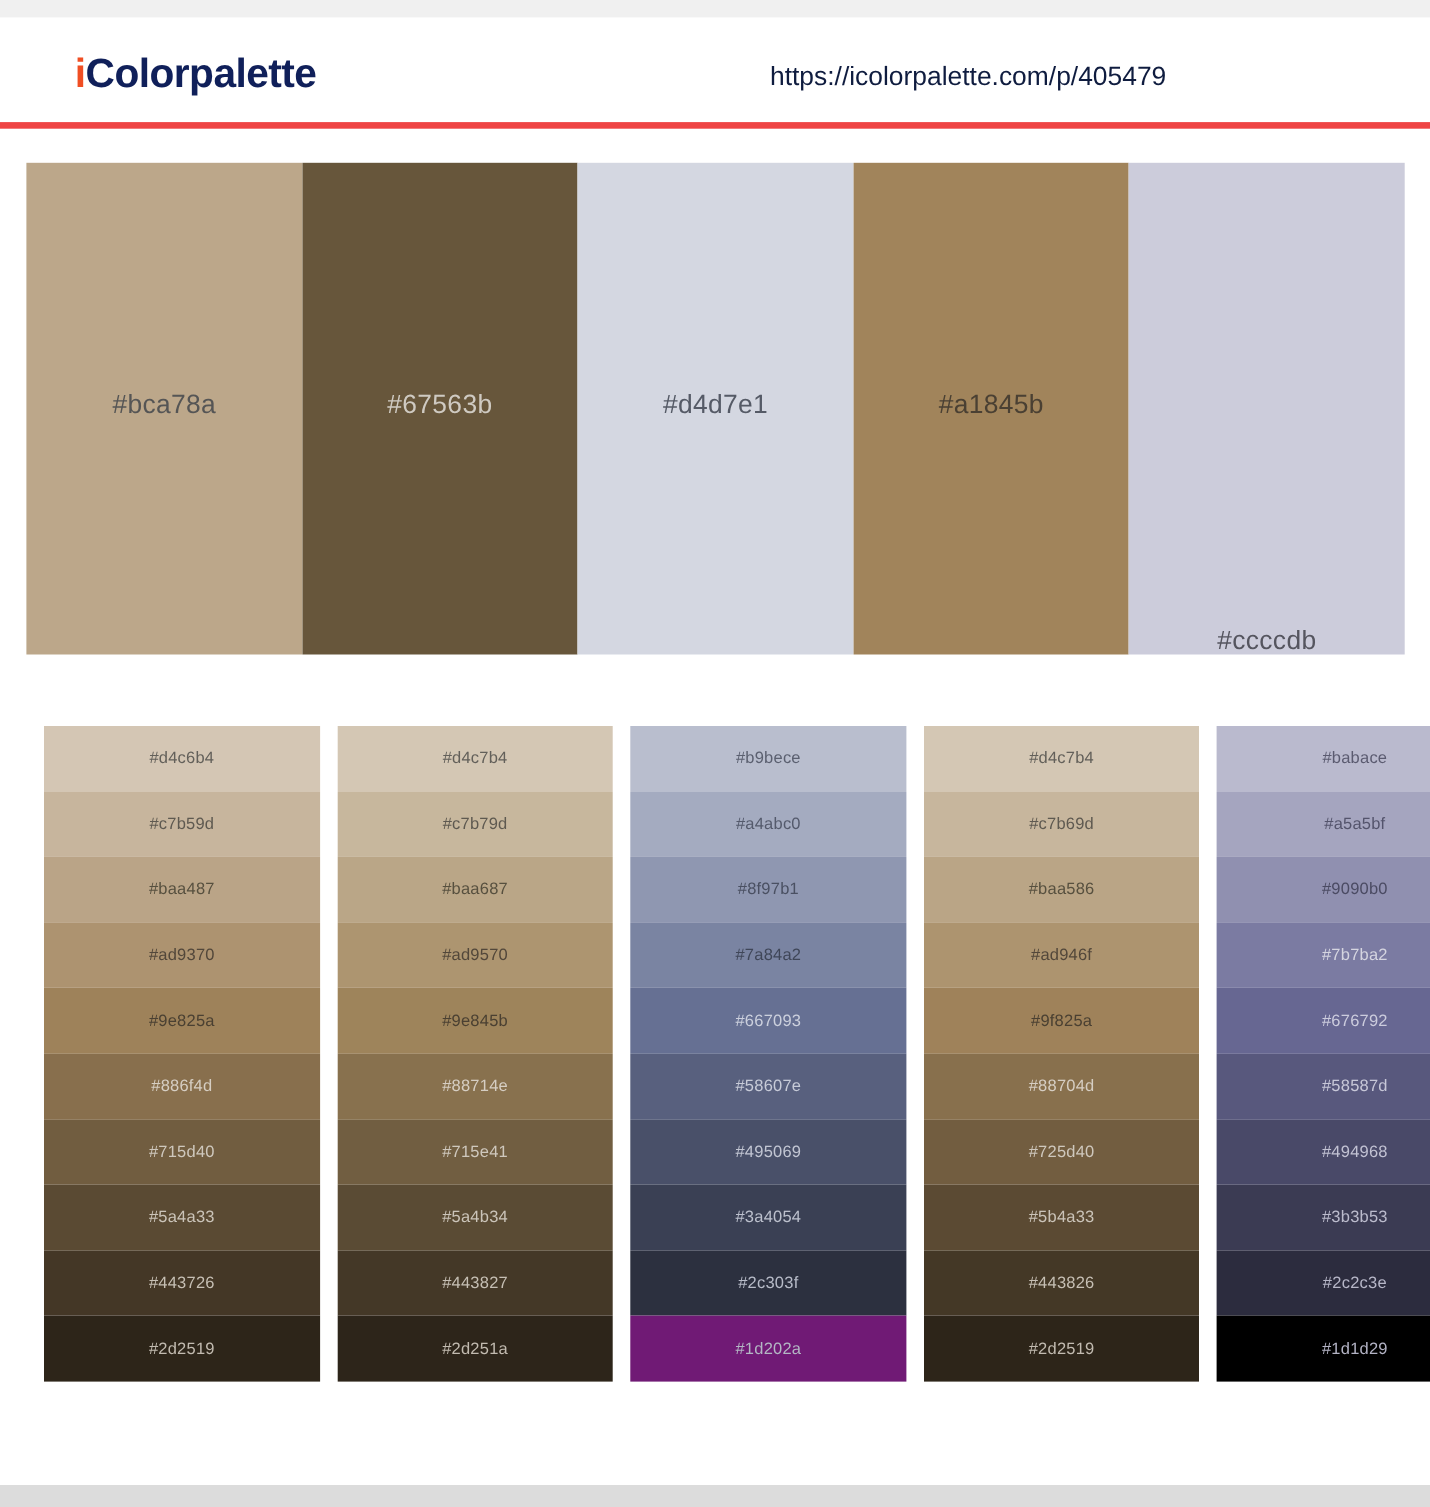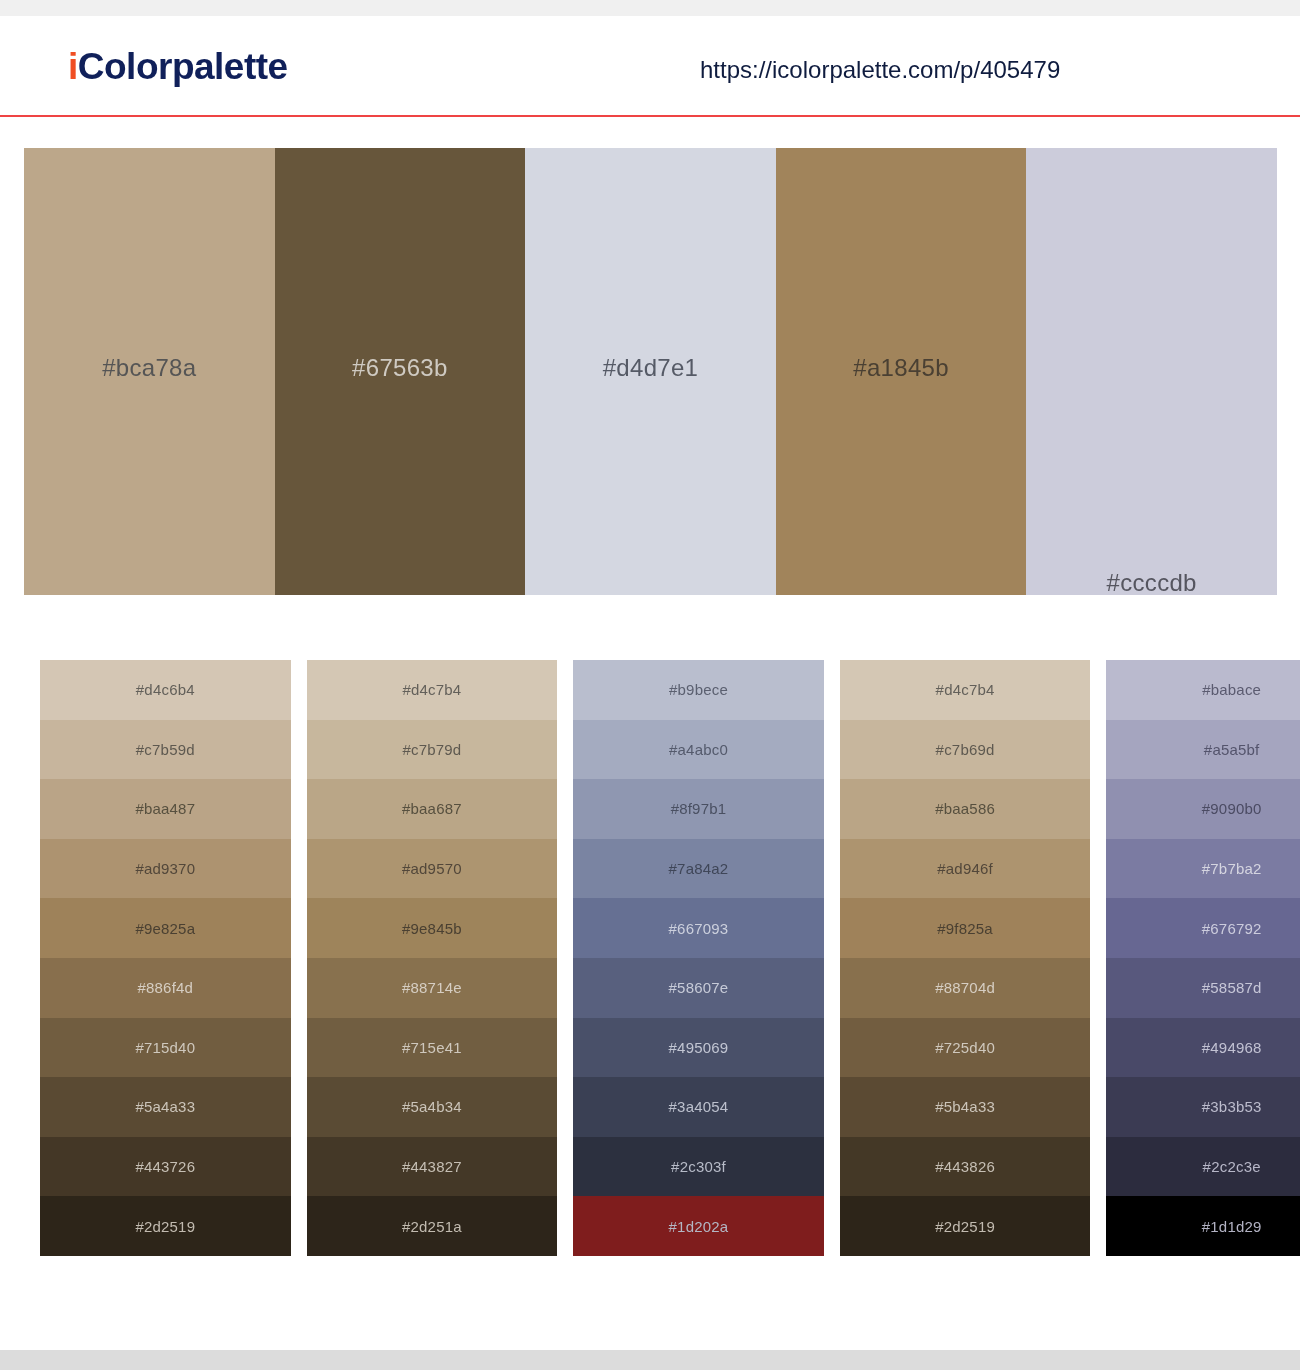--- a/index.html
+++ b/index.html
@@ -33,21 +33,21 @@
     width: 1300px; height: 20px;
     background: #dcdcdc;
   }
 
   
   .header {
     position: absolute;
     left: 0; top: 16px;
     width: 1300px; height: 101px;
     background: #ffffff;
-    border-bottom: 2px solid #ef4444;
+    border-bottom: 6px solid #ef4444;
     box-sizing: border-box;
   }
   .logo {
     position: absolute;
     left: 68px; top: 30px;
     font-size: 37px;
     font-weight: bold;
     letter-spacing: -0.5px;
     white-space: nowrap;
   }
@@ -202,20 +202,20 @@
       <div class="shade-row">
         <div class="shade-cell" style="background: rgb(68, 55, 38); color: rgb(198, 191, 180);">#443726</div>
         <div class="shade-cell" style="background: rgb(68, 56, 39); color: rgb(198, 191, 180);">#443827</div>
         <div class="shade-cell" style="background: rgb(44, 48, 63); color: rgb(183, 187, 200);">#2c303f</div>
         <div class="shade-cell" style="background: rgb(68, 56, 38); color: rgb(198, 191, 180);">#443826</div>
         <div class="shade-cell" style="background: rgb(44, 44, 62); color: rgb(183, 183, 200);">#2c2c3e</div>
       </div>
       <div class="shade-row">
         <div class="shade-cell" style="background: rgb(45, 37, 25); color: rgb(194, 187, 176);">#2d2519</div>
         <div class="shade-cell" style="background: rgb(45, 37, 26); color: rgb(194, 187, 176);">#2d251a</div>
-        <div class="shade-cell" style="background: #7f1d1d; color: rgb(179, 183, 196);">#1d202a</div>
+        <div class="shade-cell" style="background: #701a75; color: rgb(179, 183, 196);">#1d202a</div>
         <div class="shade-cell" style="background: rgb(45, 37, 25); color: rgb(194, 187, 176);">#2d2519</div>
         <div class="shade-cell" style="background: #000000; color: rgb(179, 179, 196);">#1d1d29</div>
       </div>
     </div>
 
   <div class="bottom-band"></div>
 </div>
 
 </body></html>

